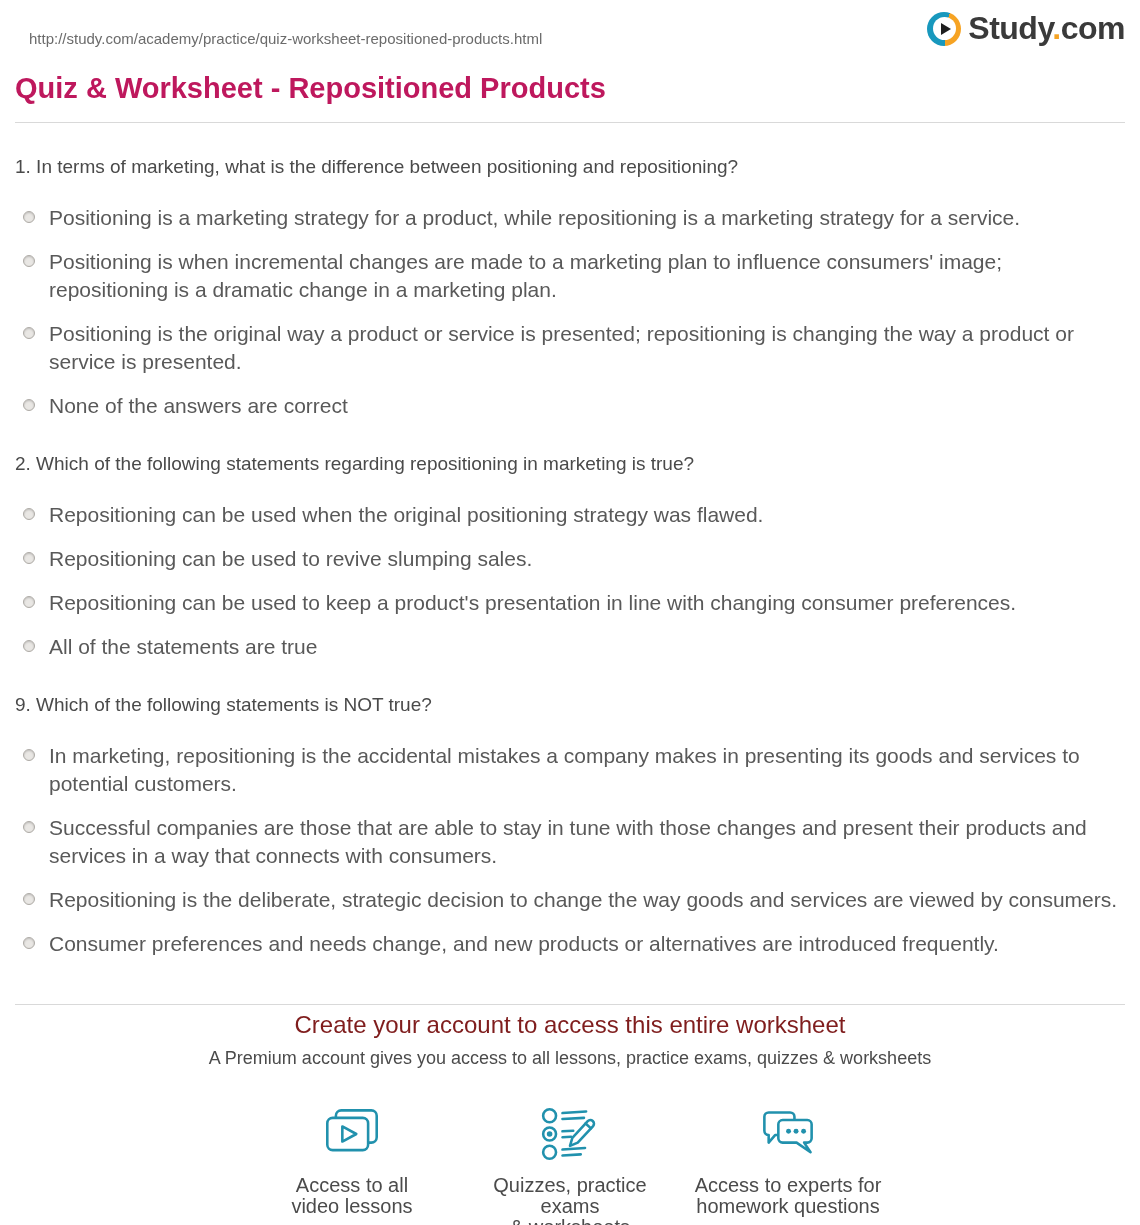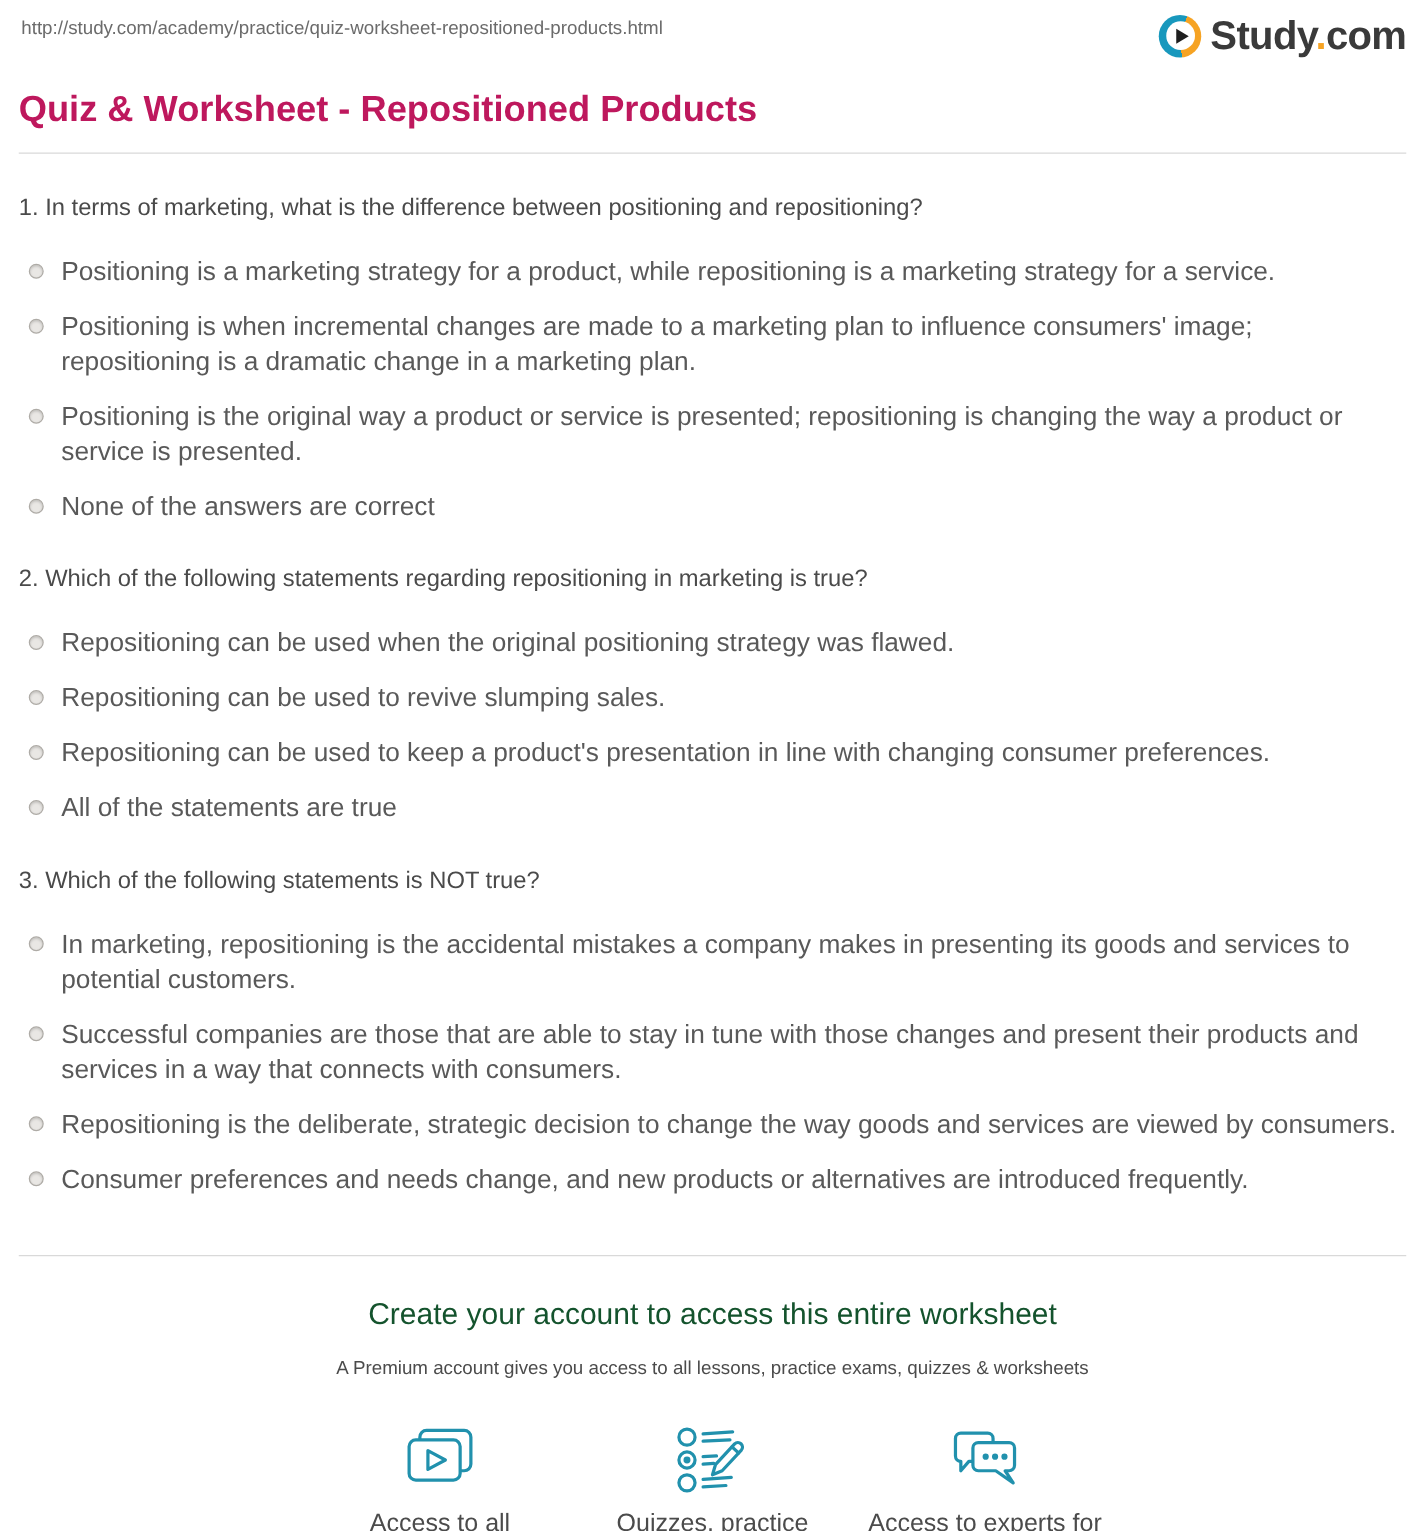--- a/index.html
+++ b/index.html
@@ -5,21 +5,21 @@
   * { margin:0; padding:0; box-sizing:border-box; }
   html,body { background:#ffffff; }
   body {
     width:1140px; min-height:1225px; margin:0 auto;
     font-family:"Liberation Sans","DejaVu Sans",sans-serif;
     color:#595959;
   }
   .page { padding:0 15px; }
 
   
-  .header { display:flex; justify-content:space-between; align-items:flex-start; padding-top:10px; }
+  .header { display:flex; justify-content:space-between; align-items:flex-end; padding-top:10px;margin-left:12px; }
   .url { font-size:15px; color:#6b6b6b; padding-top:4px; padding-left:2px; }
   .logo { display:flex; align-items:center; gap:7px; cursor:pointer; }
   .logo-icon { width:34px; height:34px; border-radius:50%;
     background:conic-gradient(from 20deg, #f6a323 0 155deg, #1898bd 155deg 360deg);
     display:flex; align-items:center; justify-content:center; }
   .logo-icon-inner { width:23px; height:23px; border-radius:50%; background:#fff;
     display:flex; align-items:center; justify-content:center; }
   .logo-play { width:0; height:0; border-left:10px solid #1e1e1e;
     border-top:6px solid transparent; border-bottom:6px solid transparent; margin-left:3px; }
   .logo-text { font-size:32px; font-weight:700; color:#3a3a3a; letter-spacing:-0.5px; }
@@ -34,22 +34,22 @@
   .question-title { font-size:19px; font-weight:400; color:#4a4a4a; margin-bottom:26px; }
   .option-row { display:flex; align-items:flex-start; gap:14px; margin:0 0 16px 8px; cursor:pointer; }
   .radio { flex:0 0 auto; width:12px; height:12px; border-radius:50%;
     border:1px solid #aeaba6; background:#e9e7e4;
     box-shadow:inset 0 1px 2px rgba(0,0,0,0.18); margin-top:7px; }
   .option-text { font-size:21px; line-height:28px; color:#595959; }
 
   
   .rule-bottom { margin-top:46px; }
   .cta { text-align:center; }
-  .cta-headline { margin-top:33px; font-size:24px; font-weight:400; color:#14532d; }
-  .cta-subtext { margin-top:20px; font-size:15px; color:#4b4b4b; }
+  .cta-headline { margin-top:6px; font-size:24px; font-weight:400; color:#7f1d1d; }
+  .cta-subtext { margin-top:9px; font-size:18px; color:#4b4b4b; }
 
   
   .features { margin-top:36px; display:flex; justify-content:center; gap:10px; }
   .feature { width:208px; text-align:center; }
   .feature svg { display:block; margin:0 auto 12px auto; }
   .ficon { stroke:#2191ad; fill:none; stroke-width:2.4; stroke-linecap:round; stroke-linejoin:round; }
   .ficon-fill { fill:#2191ad; stroke:none; }
   .ficon-mask { fill:#ffffff; }
   .feature-label { font-size:20px; line-height:21px; color:#4b4b4b; }
 
@@ -111,21 +111,21 @@
       <span class="radio"></span>
       <span class="option-text">Repositioning can be used to keep a product's presentation in line with changing consumer preferences.</span>
     </div>
     <div class="option-row">
       <span class="radio"></span>
       <span class="option-text">All of the statements are true</span>
     </div>
   </div>
 
   <div class="question-block">
-    <div class="question-title">3. Which of the following statements is NOT true?</div>
+    <div class="question-title">9. Which of the following statements is NOT true?</div>
     <div class="option-row">
       <span class="radio"></span>
       <span class="option-text">In marketing, repositioning is the accidental mistakes a company makes in presenting its goods and services to potential customers.</span>
     </div>
     <div class="option-row">
       <span class="radio"></span>
       <span class="option-text">Successful companies are those that are able to stay in tune with those changes and present their products and services in a way that connects with consumers.</span>
     </div>
     <div class="option-row">
       <span class="radio"></span>

